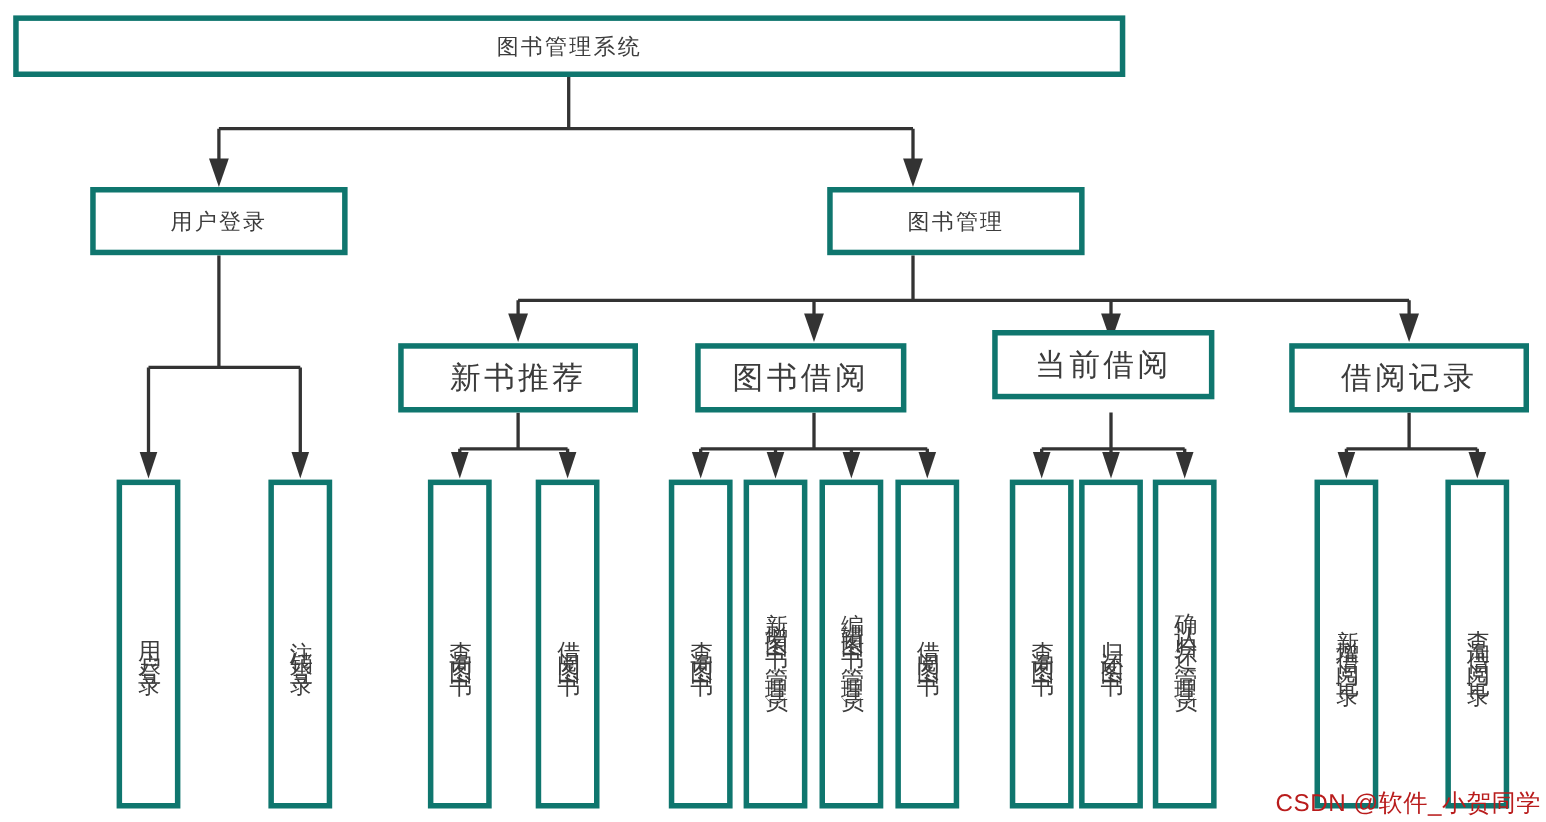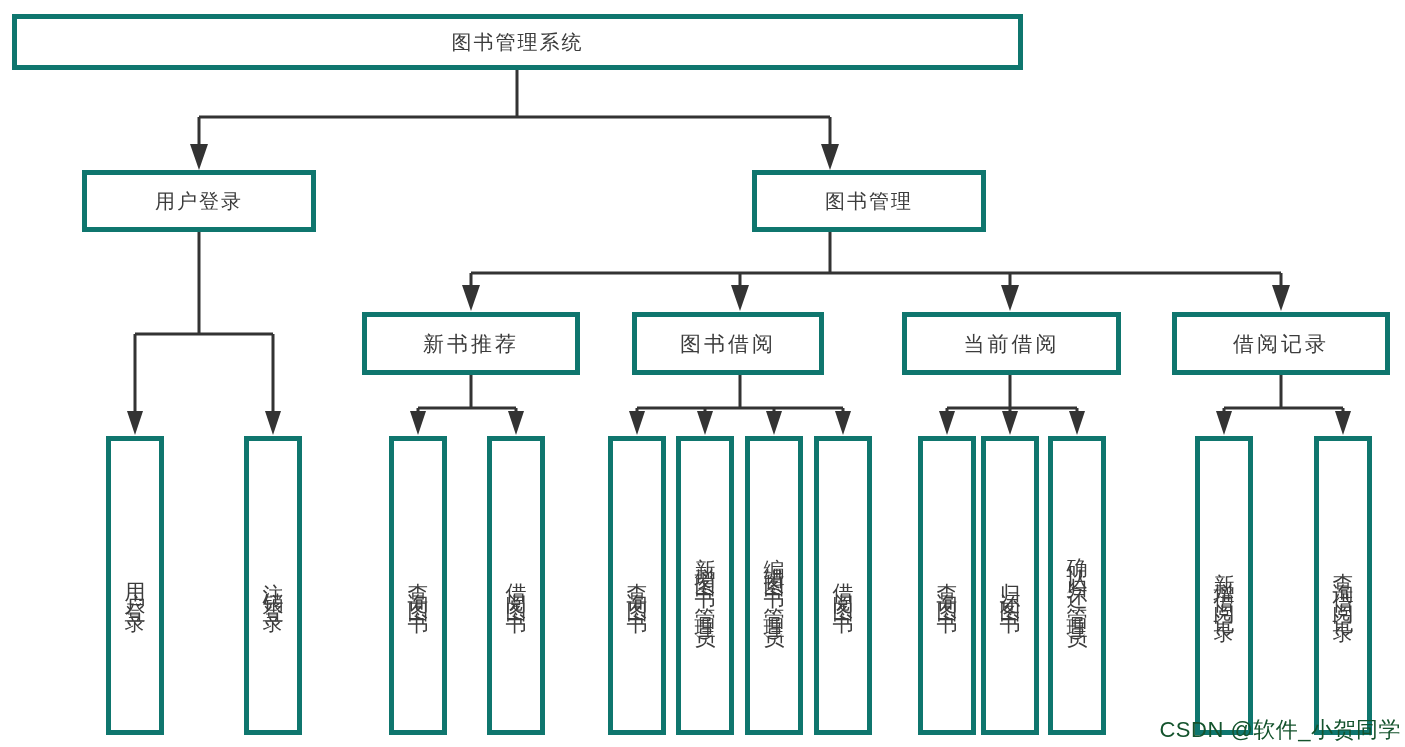--- a/index.html
+++ b/index.html
@@ -38,37 +38,37 @@
   }
   .node.root {
     font-size: 20px;
     letter-spacing: 2px;
   }
   .node.h2 {
     font-size: 20px;
     letter-spacing: 2px;
   }
   .node.h3 {
-    font-size: 21px;
+    font-size: 28px;
     letter-spacing: 3px;
   }
   .node.leaf {
     writing-mode: vertical-rl;
     text-orientation: mixed;
     font-size: 21px;
     letter-spacing: 10px;
     white-space: normal;
   }
   .watermark {
     position: absolute;
     right: 4px;
     bottom: 2px;
     font-size: 22px;
     letter-spacing: 0.5px;
-    color: #14532d;
+    color: #b91c1c;
     z-index: 5;
   }
 </style>
 </head>
 <body>
 
 <div class="canvas">
 
   <svg class="edges" viewBox="0 0 1405 747" xmlns="http://www.w3.org/2000/svg">
     <g>
@@ -113,21 +113,21 @@
     </g>
   </svg>
 
   <div class="node root" style="left:12px; top:14px; width:1011px; height:56px;">图书管理系统</div>
 
   <div class="node h2" style="left:82px; top:170px; width:234px; height:62px;">用户登录</div>
   <div class="node h2" style="left:713px; top:170px; width:234px; height:62px;margin-left:39px;">图书管理</div>
 
   <div class="node h3" style="left:362px; top:312px; width:218px; height:63px;">新书推荐</div>
   <div class="node h3" style="left:632px; top:312px; width:192px; height:63px;">图书借阅</div>
-  <div class="node h3" style="left:902px; top:312px; width:219px; height:63px;">当前借阅</div>
+  <div class="node h3" style="left:902px; top:300px; width:202px; height:63px;">当前借阅</div>
   <div class="node h3" style="left:1172px; top:312px; width:218px; height:63px;font-family:Liberation Mono, monospace;">借阅记录</div>
 
   <div class="node leaf" style="left:106px; top:436px; width:58px; height:299px;">用户登录</div>
   <div class="node leaf" style="left:244px; top:436px; width:58px; height:299px;">注销登录</div>
 
   <div class="node leaf" style="left:389px; top:436px; width:58px; height:299px;">查询图书</div>
   <div class="node leaf" style="left:487px; top:436px; width:58px; height:299px;">借阅图书</div>
 
   <div class="node leaf" style="left:608px; top:436px; width:58px; height:299px;">查询图书</div>
   <div class="node leaf" style="left:676px; top:436px; width:58px; height:299px;">新增图书（管理员）</div>

